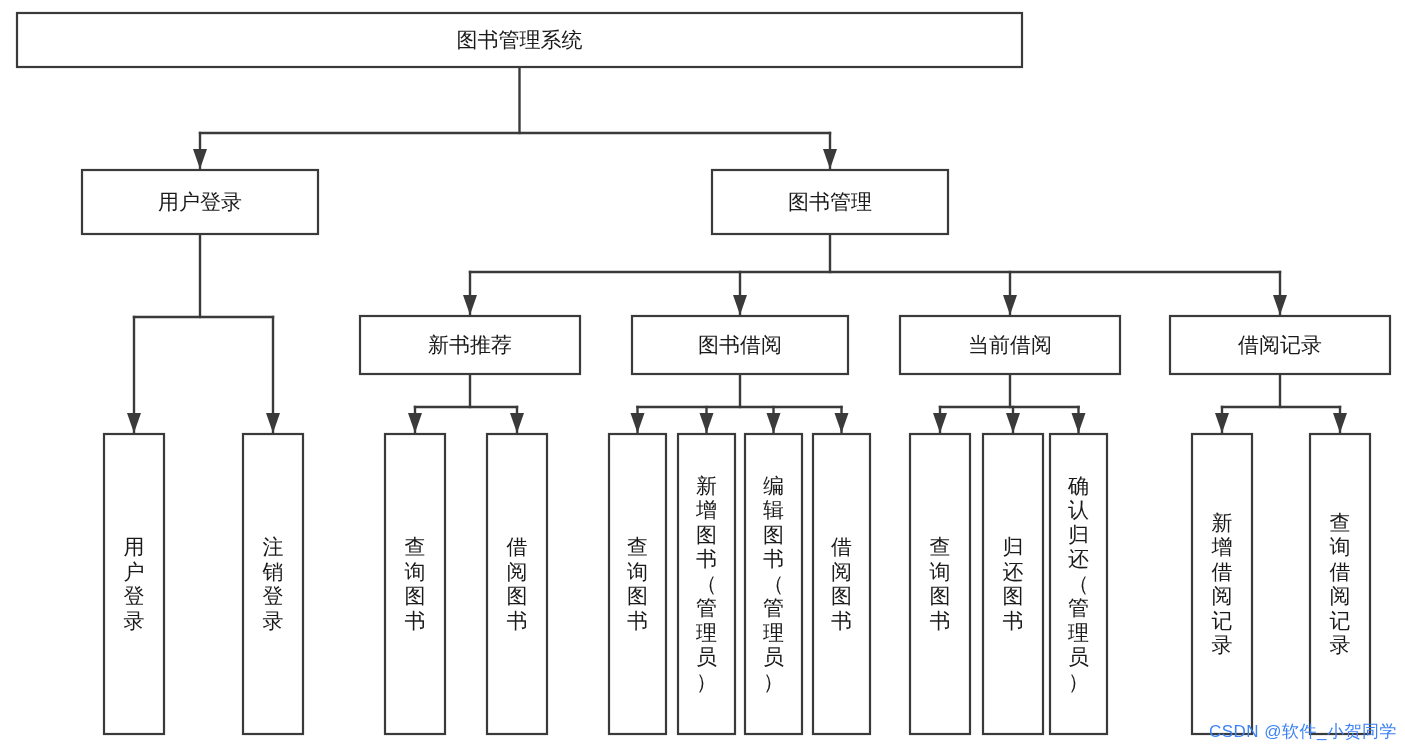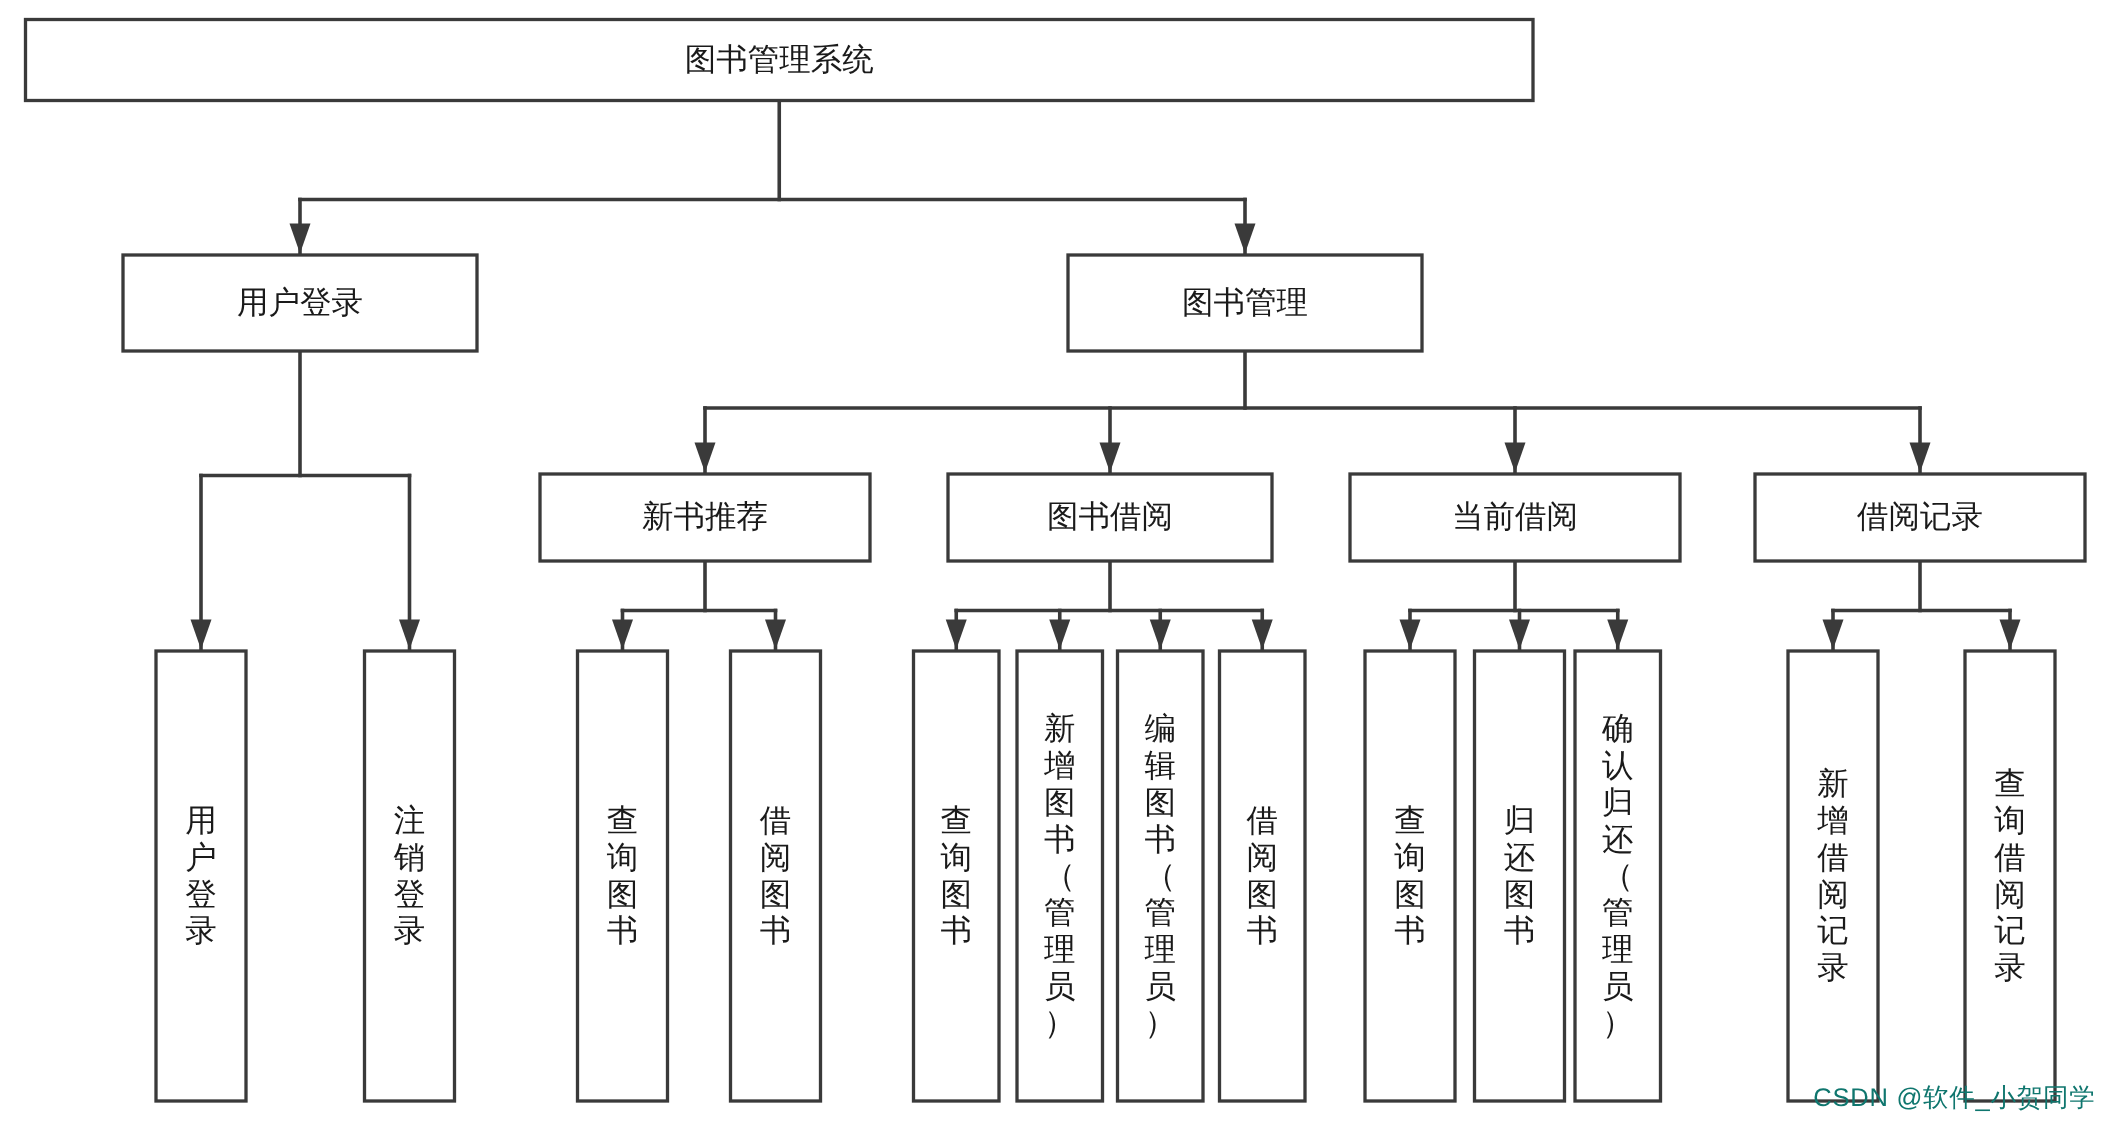--- a/index.html
+++ b/index.html
@@ -53,21 +53,21 @@
   .arrow-head {
     fill: #3a3a3a;
     stroke: none;
   }
   .watermark {
     position: absolute;
     right: 8px;
     bottom: 4px;
     font-family: "Liberation Sans", "DejaVu Sans", sans-serif;
     font-size: 17px;
-    color: #0f766e;
+    color: #3b82f6;
     white-space: nowrap;
     letter-spacing: 0.5px;
   }
 </style>
 </head>
 <body>
 
 <div id="diagram-root">
 
   <svg id="tree-svg" viewBox="0 0 1405 747">

